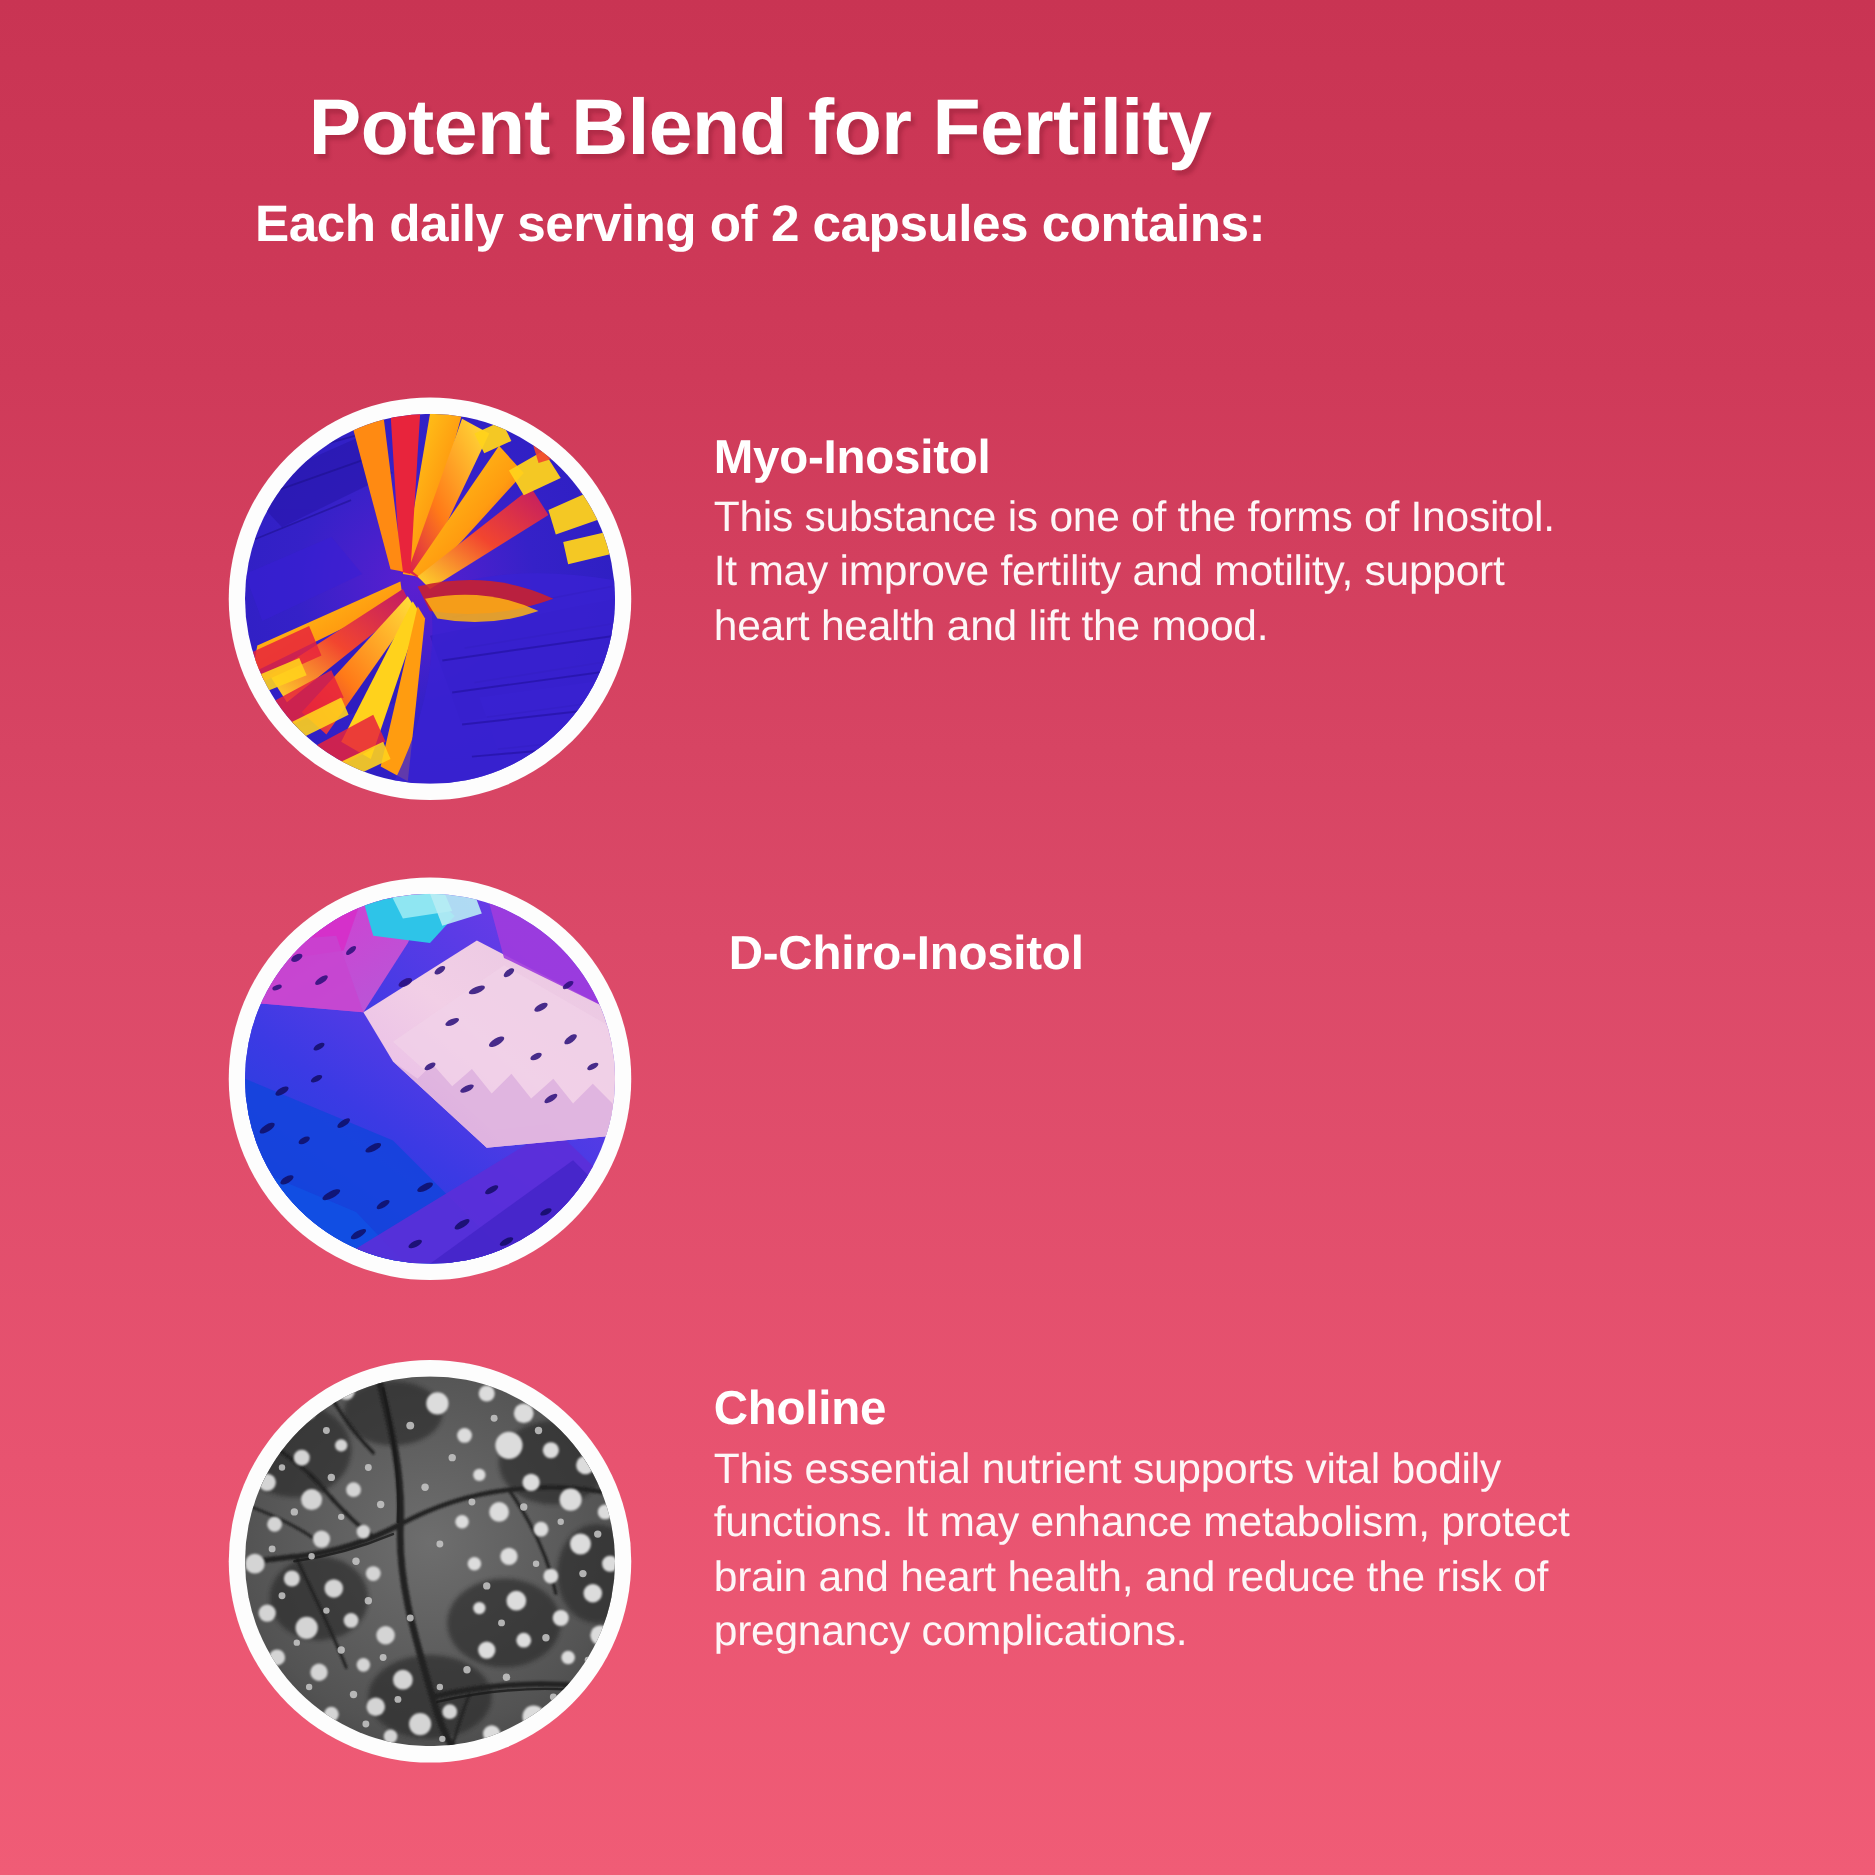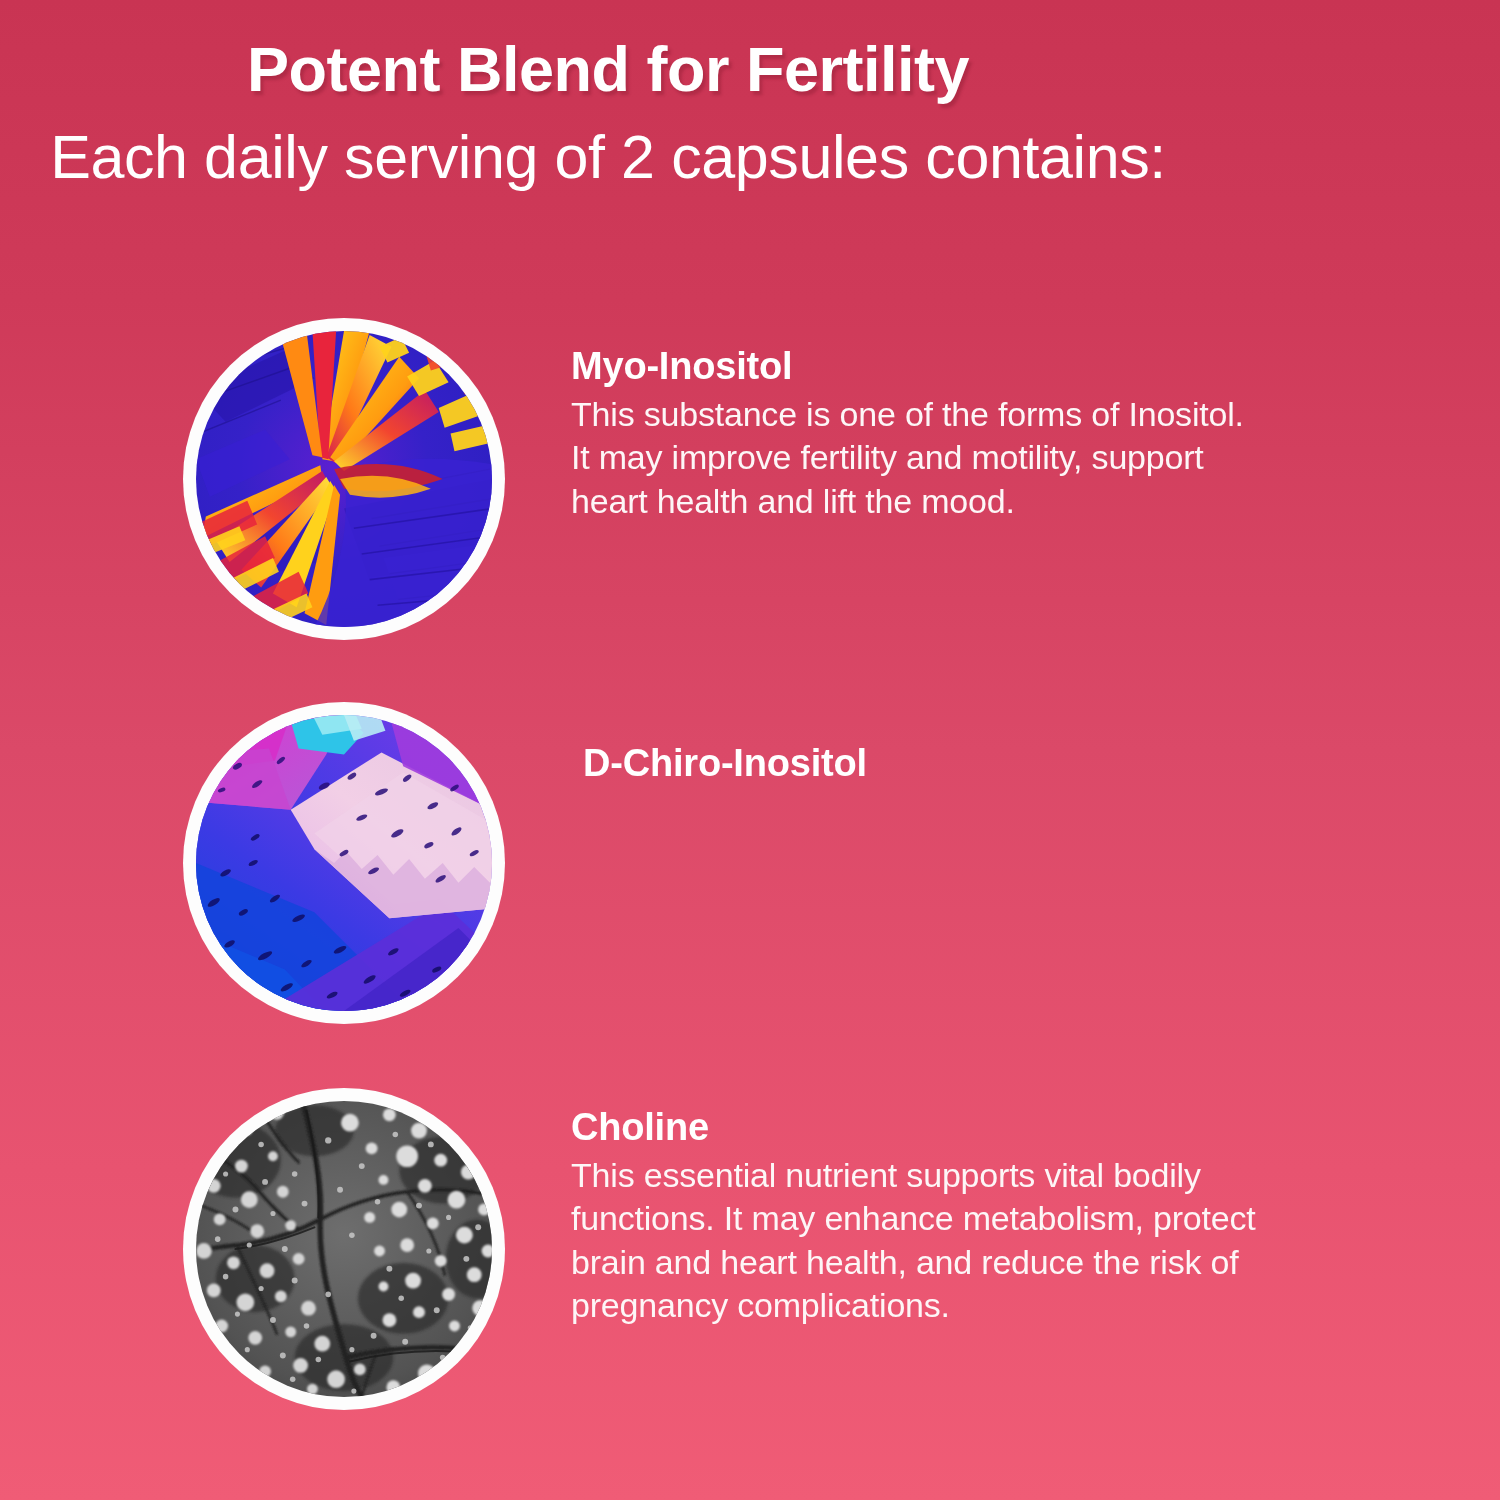--- a/index.html
+++ b/index.html
@@ -18,37 +18,37 @@
     box-sizing: border-box;
   }
 
   
   .header {
     position: absolute;
     top: 0;
     left: 0;
     width: 1216px;
     text-align: center;
-    padding-top: 36px;
+    padding-top: 69px;
   }
   .main-title {
     margin: 0;
     font-size: 63px;
     font-weight: bold;
     color: #ffffff;
     letter-spacing: -0.5px;
     line-height: 1.05;
     text-shadow: 3px 4px 3px rgba(120, 20, 40, 0.30);
     white-space: nowrap;
   }
   .sub-title {
     margin: 0;
     padding-top: 22px;
-    font-size: 61px;
-    font-weight: normal;
+    font-size: 41px;
+    font-weight: bold;
     color: #ffffff;
     letter-spacing: -0.4px;
     line-height: 1.1;
     white-space: nowrap;
   }
 
   
   .rows {
     position: absolute;
     top: 318px;

